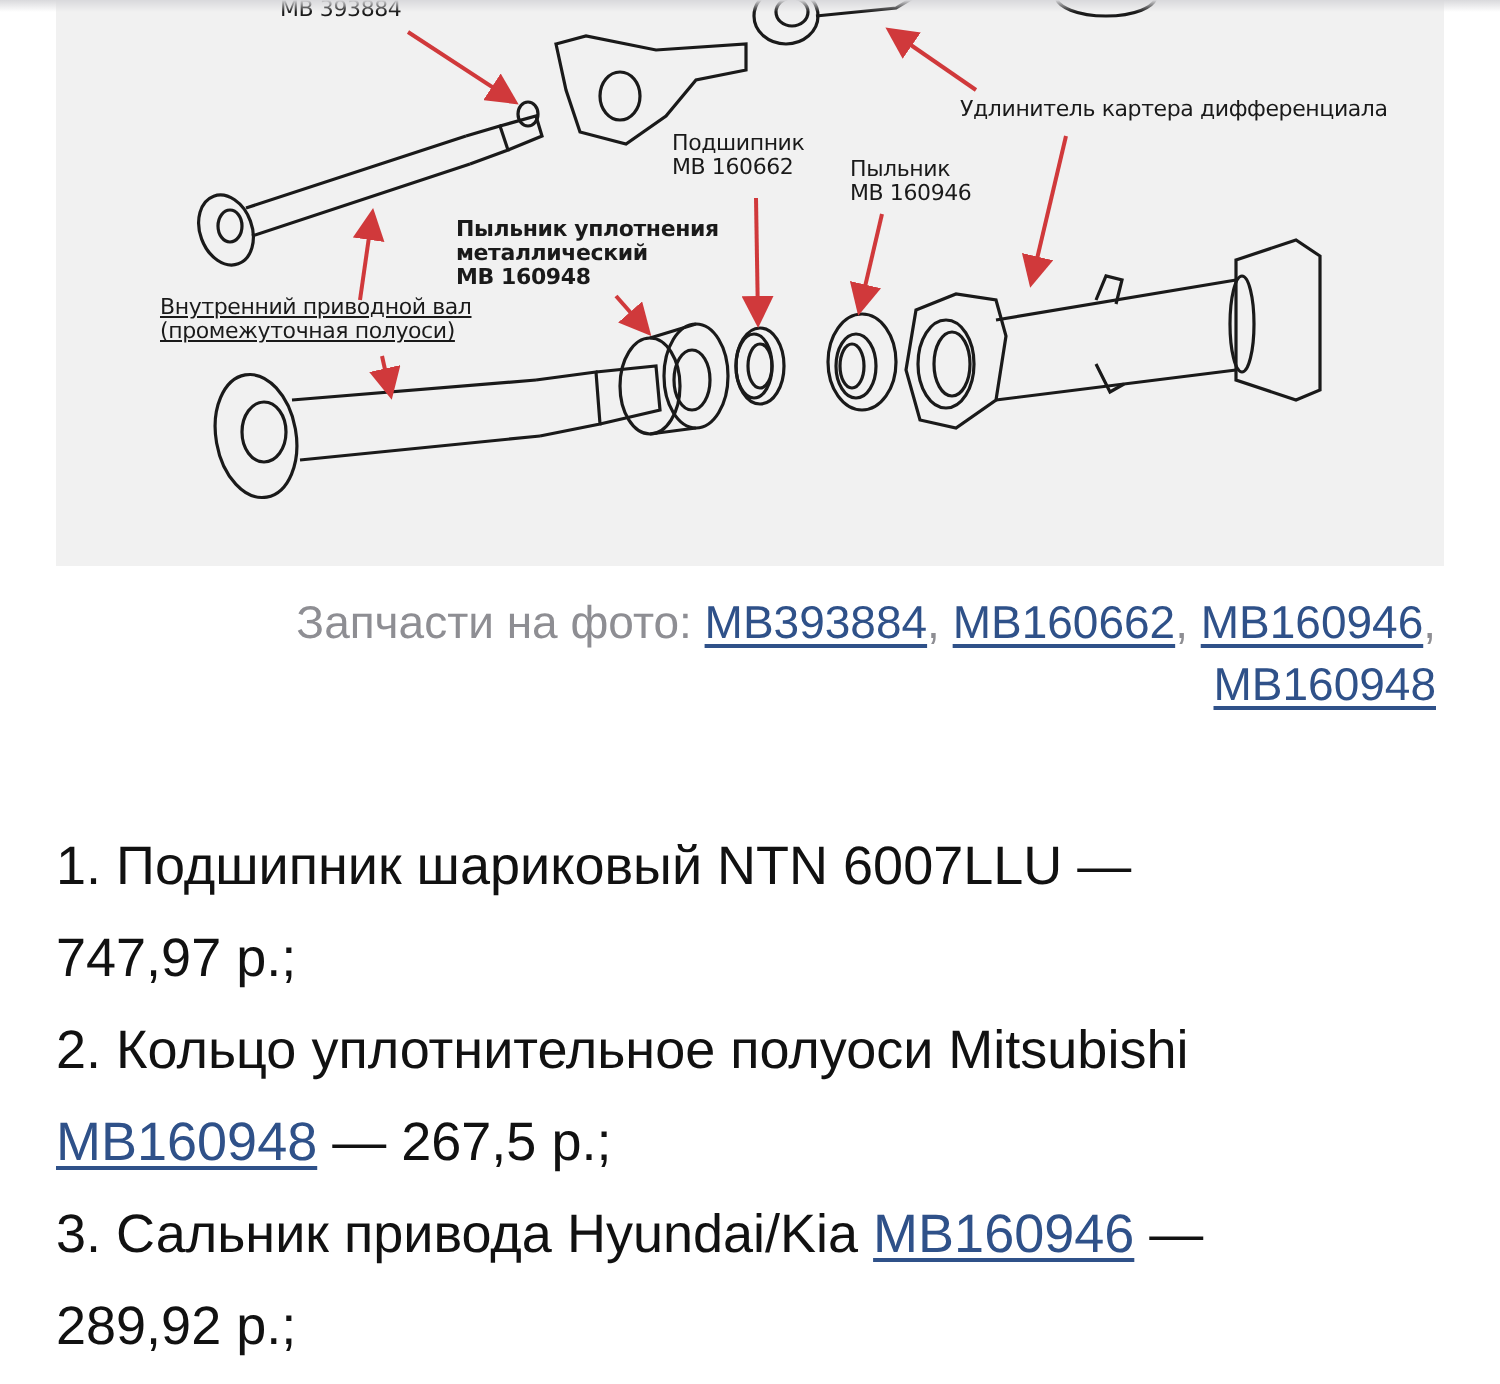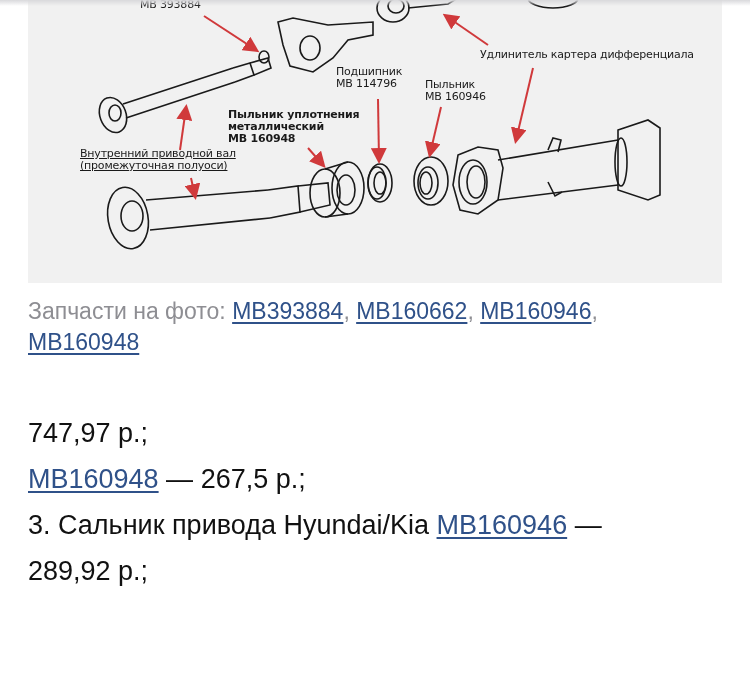--- a/index.html
+++ b/index.html
@@ -45,20 +45,21 @@
       letter-spacing: -0.2px;
     }
     .caption {
       position: absolute;
       left: 28px;
       top: 296px;
       width: 690px;
       font-size: 23px;
       line-height: 31px;
       color: #8e8e93;
+      text-align: right;
     }
     .link {
       color: #2f5189;
       text-decoration: underline;
       text-decoration-thickness: 1.5px;
       text-underline-offset: 3px;
       cursor: pointer;
     }
     .list {
       position: absolute;
@@ -137,21 +138,21 @@
       <line x1="413" y1="107" x2="402" y2="154"></line>
       <line x1="460" y1="45" x2="418" y2="16"></line>
       <line x1="505" y1="68" x2="488" y2="140"></line>
     </g>
   </svg>
 
   <div class="lbl" style="left:112px; top:-1px;">MB 393884</div>
 
   <div class="lbl" style="left:308px; top:66px;">
     <div>Подшипник</div>
-    <div>MB 114796</div>
+    <div>MB 160662</div>
   </div>
 
   <div class="lbl" style="left:397px; top:79px;">
     <div>Пыльник</div>
     <div>MB 160946</div>
   </div>
 
   <div class="lbl" style="left:200px; top:109px;font-weight:bold;">
     <div>Пыльник уплотнения</div>
     <div>металлический</div>
@@ -168,22 +169,30 @@
   </div>
 </div>
 
 <div class="caption">
   <span>Запчасти на фото: </span><a class="link">MB393884</a><span>, </span><a class="link">MB160662</a><span>, </span><a class="link">MB160946</a><span style="white-space:pre">,</span>
   <br>
   <a class="link">MB160948</a>
 </div>
 
 <div class="list">
+  <p>
+    <span>1.</span>
+    <span>Подшипник шариковый NTN 6007LLU —</span>
+  </p>
   <p>747,97 р.;</p>
 
+  <p>
+    <span>2.</span>
+    <span>Кольцо уплотнительное полуоси Mitsubishi</span>
+  </p>
   <p><a class="link">MB160948</a><span style="white-space:pre"> — </span><span>267,5 р.;</span></p>
 
   <p>
     <span>3.</span>
     <span style="white-space:pre">Сальник привода Hyundai/Kia </span><a class="link">MB160946</a><span style="white-space:pre"> —</span>
   </p>
   <p>289,92 р.;</p>
 </div>
 
 </body></html>

